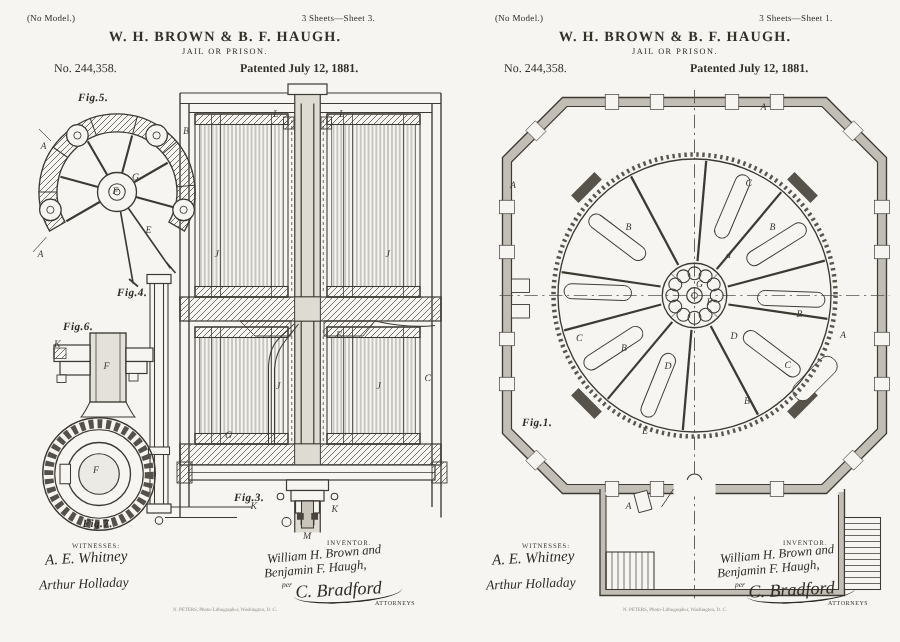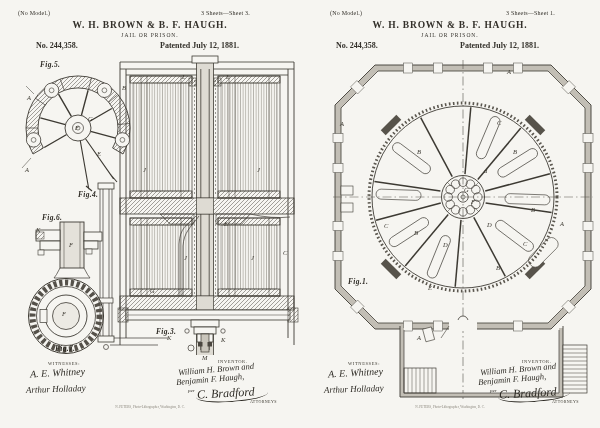--- a/index.html
+++ b/index.html
@@ -11,21 +11,21 @@
   }
   .page{position:absolute;top:0;width:300px;height:428px;}
   #page-left{left:0;}
   #page-right{left:300px;}
   .art{position:absolute;left:0;top:0;width:300px;height:428px;}
   .txt{position:absolute;white-space:nowrap;}
   .no-model{font-size:6px;letter-spacing:0.2px;}
   .sheet-info{font-size:6px;letter-spacing:0.2px;}
   .title{left:0;width:100%;text-align:center;font-size:9.5px;font-weight:bold;letter-spacing:0.8px;}
   .subtitle{left:0;width:100%;text-align:center;font-size:5.5px;letter-spacing:1px;}
-  .patent-no{font-size:8px;font-weight:bold;}
+  .patent-no{font-size:8px;font-weight:normal;}
   .patent-date{font-size:8px;font-weight:bold;}
   .letter{position:absolute;font:italic 6.5px "Liberation Serif",serif;color:#3a372f;}
   .figcap{position:absolute;font:italic bold 7.5px "Liberation Serif",serif;color:#2f2c26;letter-spacing:0.3px;}
   .sig-label{position:absolute;font-size:4.5px;letter-spacing:0.6px;color:#3a372f;}
   .sig{position:absolute;font-style:italic;color:#2e2b25;}
   .w1{font-size:10px;transform:rotate(-3deg);}
   .w2{font-size:9px;transform:rotate(-2deg);}
   .inv1{font-size:8.5px;transform:rotate(-5deg);}
   .inv2{font-size:8.5px;transform:rotate(-5deg);}
   .per{font-size:5px;}
@@ -172,21 +172,21 @@
     </g>
   </svg>
 
   <span class="txt no-model" style="left:18px;top:10px;">(No Model.)</span>
   <span class="txt sheet-info" style="right:50px;top:10px;">3 Sheets—Sheet 3.</span>
   <span class="txt title" style="top:20px;">W. H. BROWN &amp; B. F. HAUGH.</span>
   <span class="txt subtitle" style="top:32px;">JAIL OR PRISON.</span>
   <span class="txt patent-no" style="left:36px;top:41px;">No. 244,358.</span>
   <span class="txt patent-date" style="left:160px;top:41px;">Patented July 12, 1881.</span>
 
-  <span class="figcap" style="left:40px;top:60px;">Fig.5.</span>
+  <span class="figcap" style="left:52px;top:60px;">Fig.5.</span>
   <span class="figcap" style="left:78px;top:190px;">Fig.4.</span>
   <span class="figcap" style="left:42px;top:213px;">Fig.6.</span>
   <span class="figcap" style="left:55px;top:344px;">Fig.7.</span>
   <span class="figcap" style="left:156px;top:327px;">Fig.3.</span>
 
   <span class="letter" style="left:27px;top:94px;">A</span>
   <span class="letter" style="left:25px;top:166px;">A</span>
   <span class="letter" style="left:88px;top:115px;">G</span>
   <span class="letter" style="left:97px;top:150px;">E</span>
   <span class="letter" style="left:75px;top:124px;">F</span>

